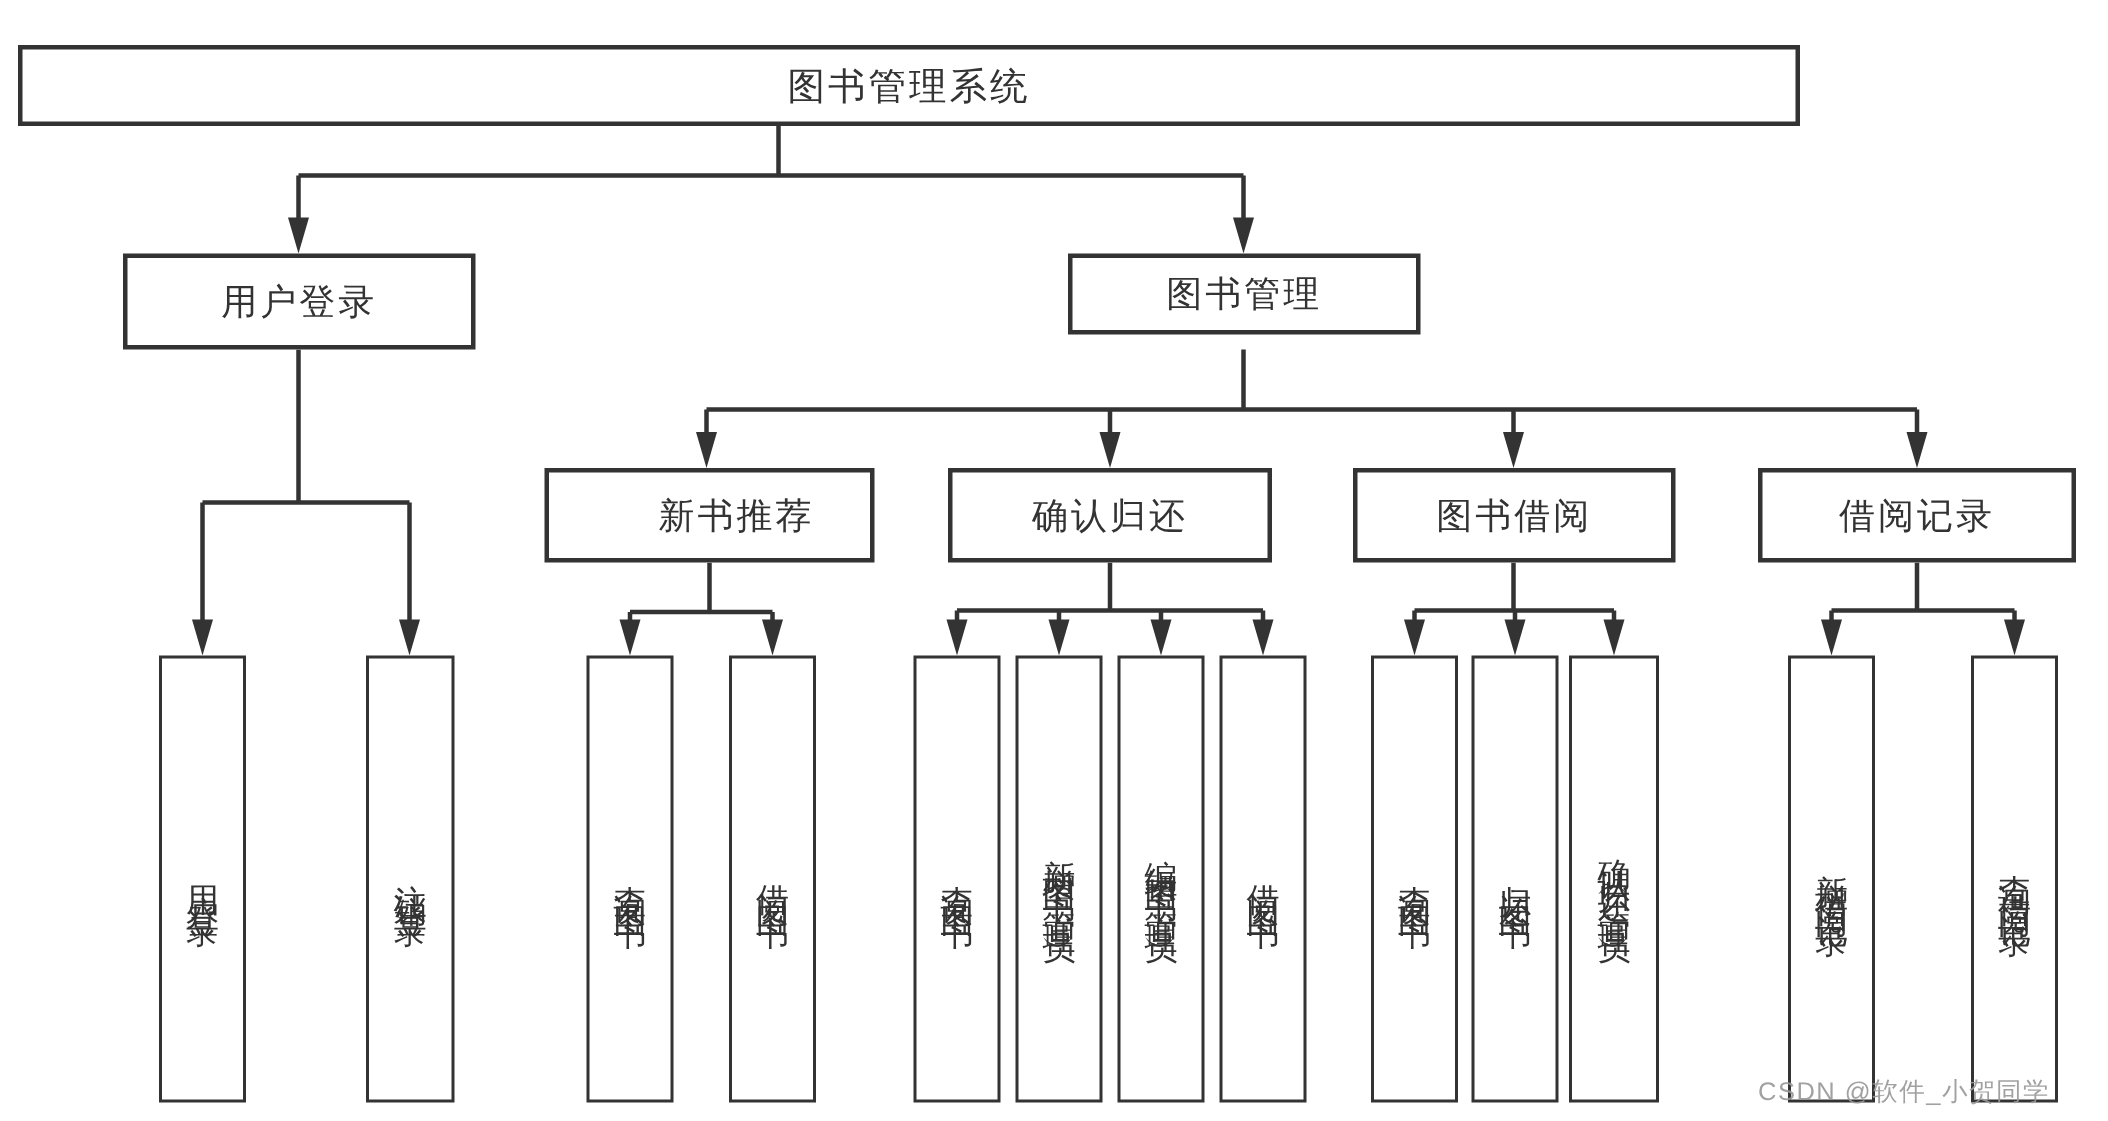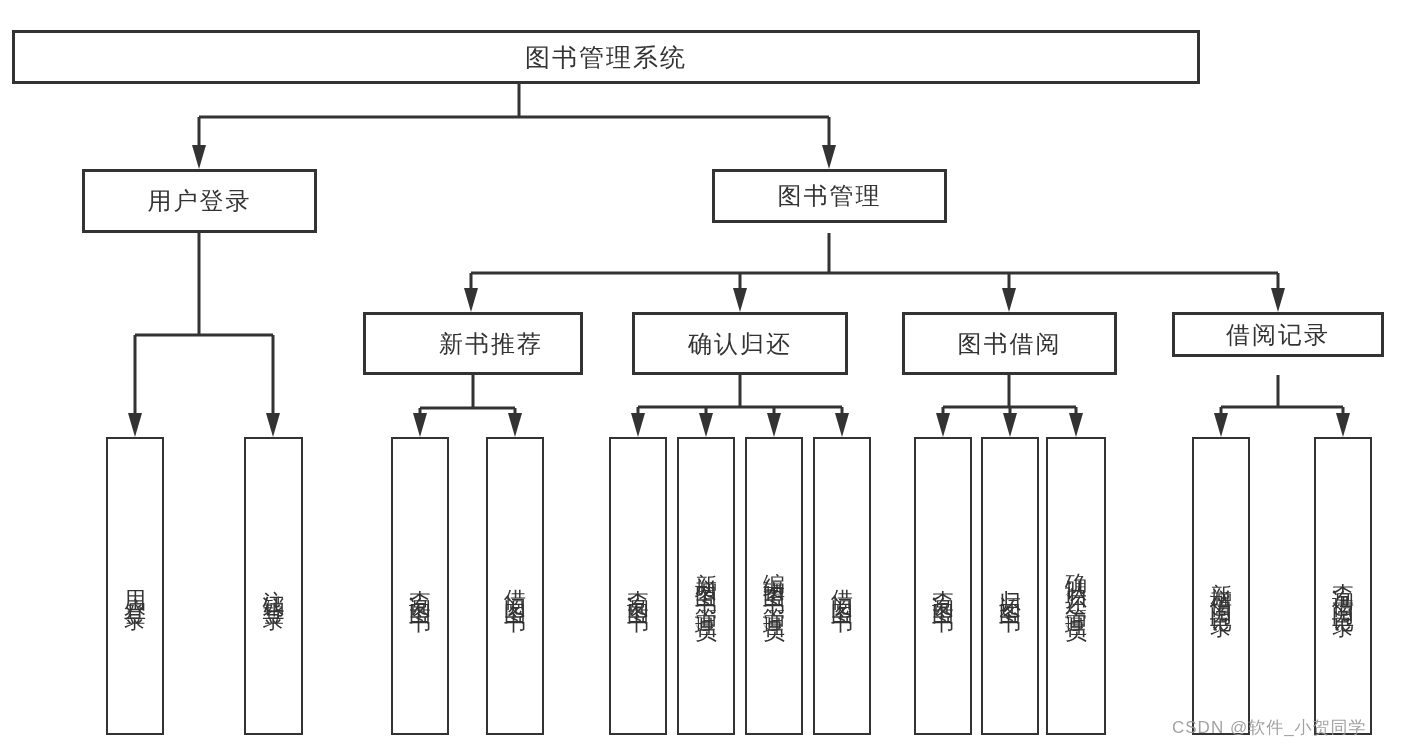--- a/index.html
+++ b/index.html
@@ -83,21 +83,21 @@
   </svg>
 
   <div class="hbox root" style="left:12px;top:14px;width:1188px;height:54px;margin-top:16px;">图书管理系统</div>
 
   <div class="hbox" style="left:82px;top:169px;width:235px;height:64px;">用户登录</div>
   <div class="hbox" style="left:712px;top:169px;width:235px;height:54px;">图书管理</div>
 
   <div class="hbox" style="left:363px;top:312px;width:220px;height:63px;padding-left:36px;">新书推荐</div>
   <div class="hbox" style="left:632px;top:312px;width:216px;height:63px;">确认归还</div>
   <div class="hbox" style="left:902px;top:312px;width:215px;height:63px;">图书借阅</div>
-  <div class="hbox" style="left:1172px;top:312px;width:212px;height:45px;">借阅记录</div>
+  <div class="hbox" style="left:1172px;top:312px;width:212px;height:63px;">借阅记录</div>
 
   <div class="vbox" style="left:106px;top:437px;width:58px;height:298px;">
     <span class="vtext">用户登录</span>
   </div>
   <div class="vbox" style="left:244px;top:437px;width:59px;height:298px;">
     <span class="vtext">注销登录</span>
   </div>
 
   <div class="vbox" style="left:391px;top:437px;width:58px;height:298px;">
     <span class="vtext">查询图书</span>

